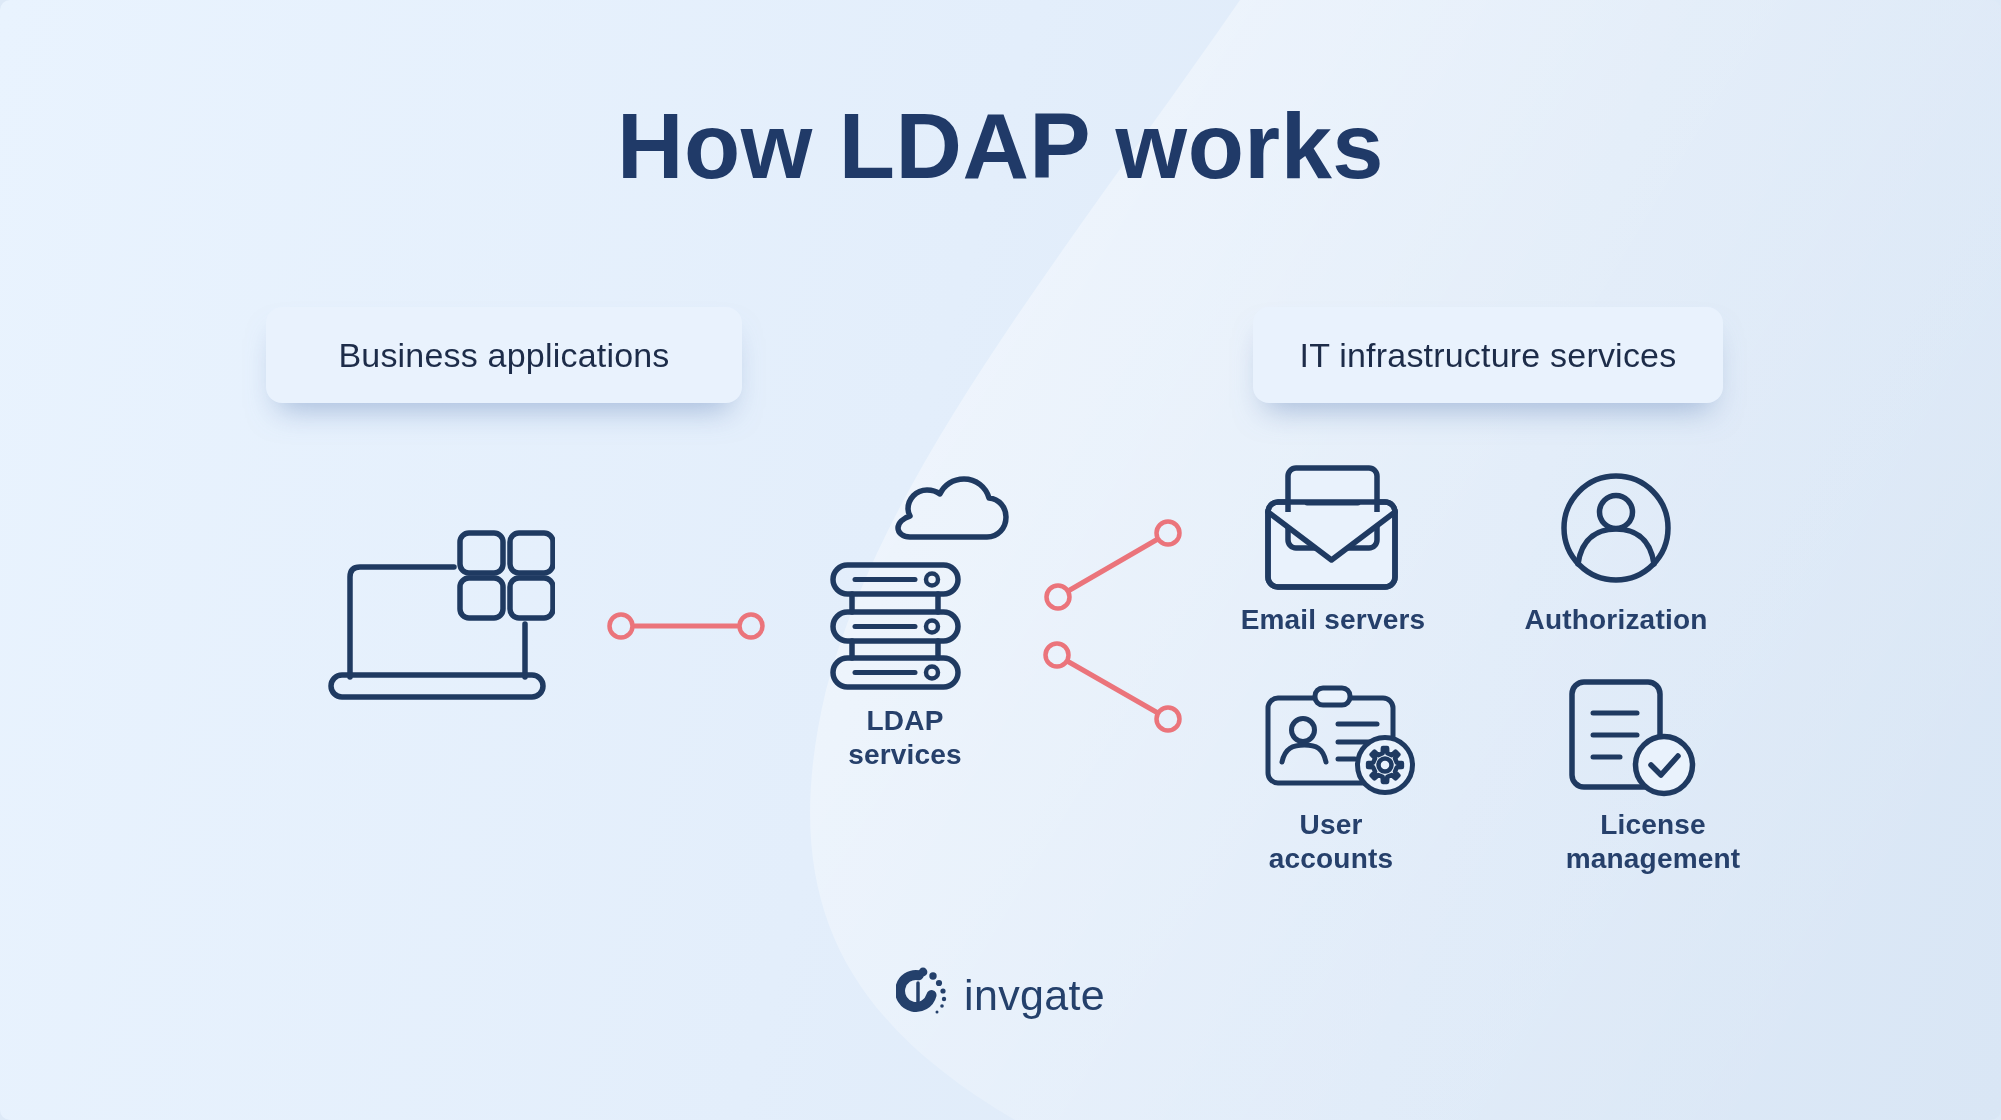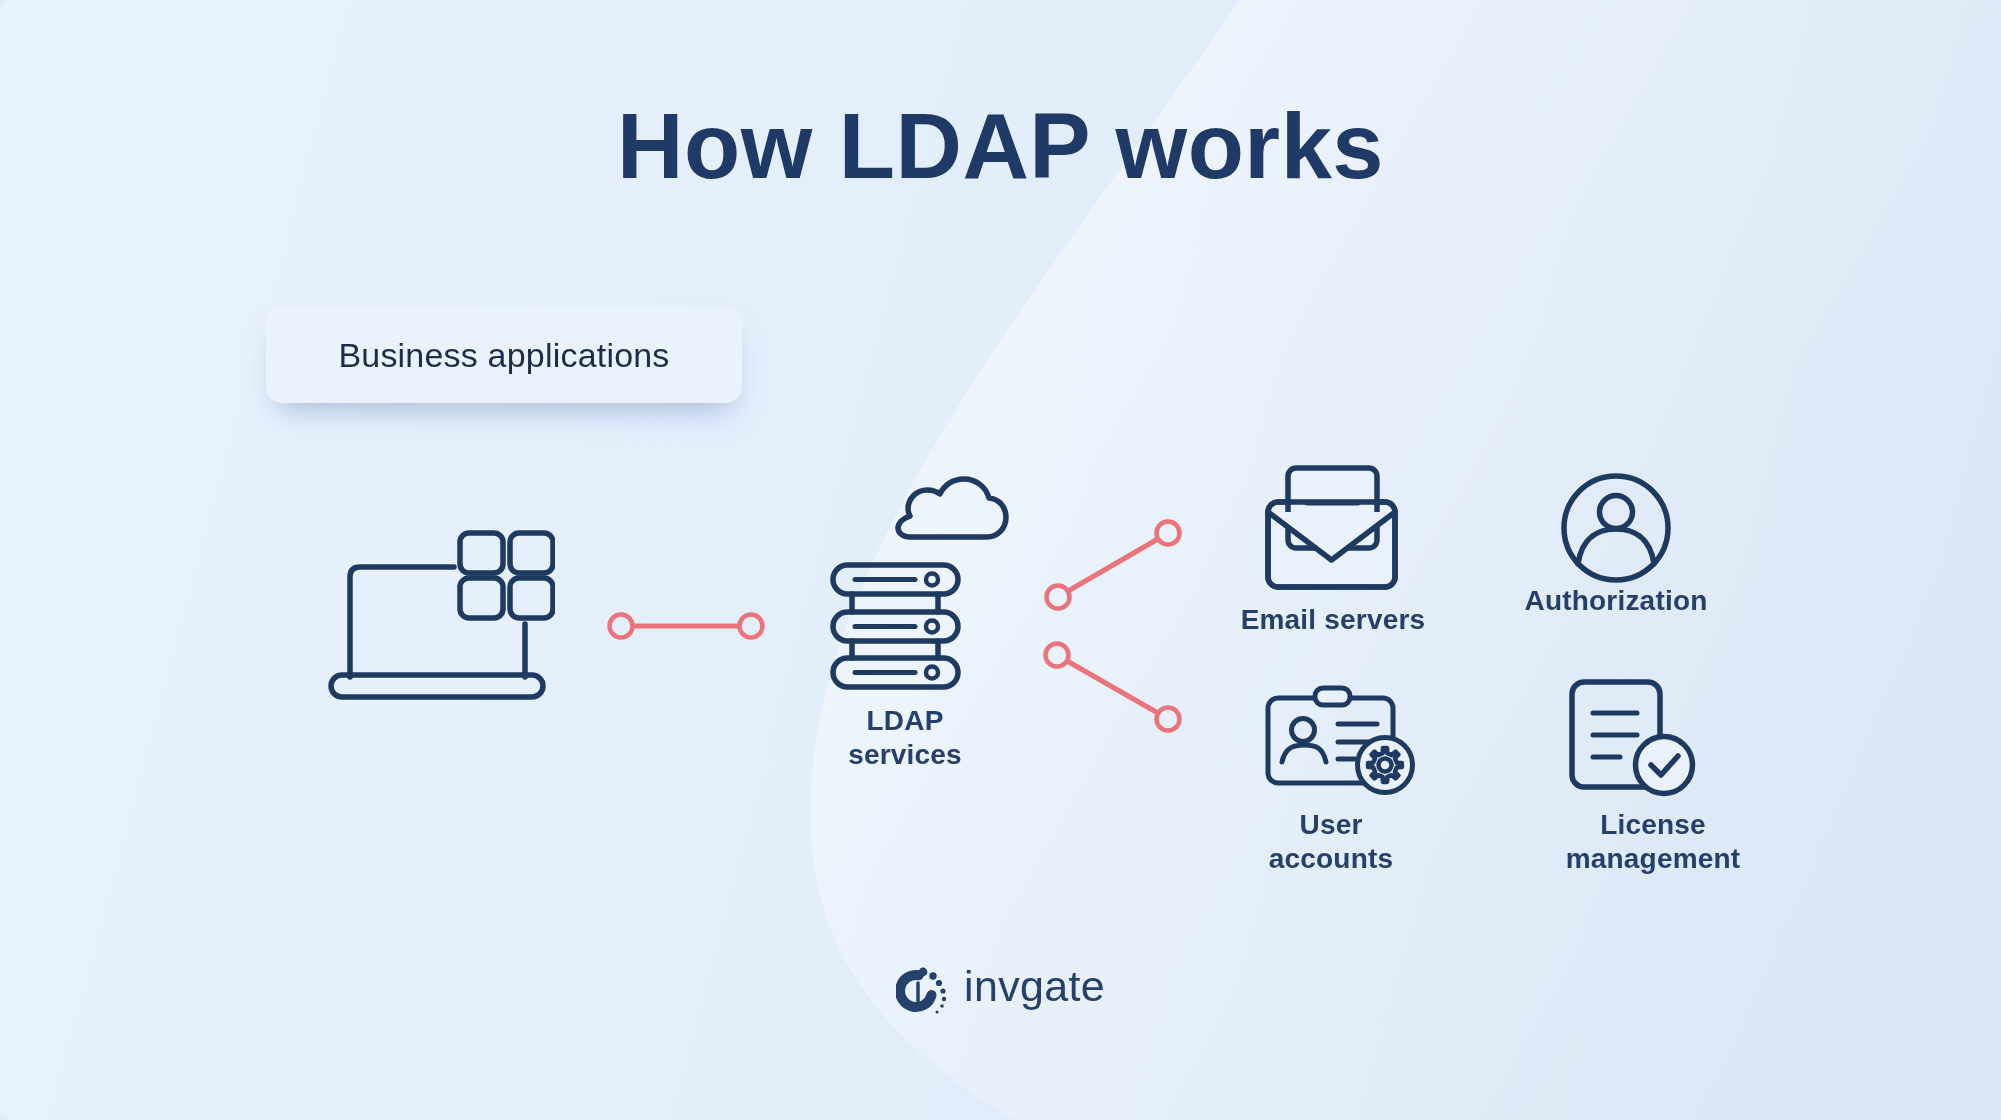--- a/index.html
+++ b/index.html
@@ -28,21 +28,21 @@
   .chip-left{left:266px;width:476px;}
   .chip-right{left:1253px;width:470px;}
   .icon{position:absolute;}
   .caption{
     position:absolute;text-align:center;
     font-size:28px;font-weight:700;line-height:1.22;
     color:#26406b;letter-spacing:0.2px;
   }
   .logo{
     position:absolute;left:0;right:0;top:962px;
-    display:flex;align-items:flex-start;justify-content:center;gap:12px;
+    display:flex;align-items:flex-end;justify-content:center;gap:12px;
   }
   .logo-text{font-size:43px;font-weight:500;color:#24406b;letter-spacing:0.3px;}
 </style>
 </head>
 <body>
 
 <div class="stage">
 
   <svg class="bg-layer" viewBox="0 0 2001 1120" preserveAspectRatio="none" aria-hidden="true">
     <defs>
@@ -52,20 +52,23 @@
         <stop offset="1" stop-color="#ffffff" stop-opacity="0"></stop>
       </linearGradient>
     </defs>
     <path d="M1240,0 C1060,260 885,470 826,690 C776,900 845,1020 1015,1120 L2001,1120 L2001,0 Z" fill="url(#sweep)"></path>
   </svg>
 
   <h1 class="title">How LDAP works</h1>
 
   <div class="chip chip-left">
     <span>Business applications</span>
+  </div>
+  <div class="chip chip-right">
+    <span>IT infrastructure services</span>
   </div>
 
   <svg class="bg-layer" viewBox="0 0 2001 1120" aria-hidden="true">
     <g stroke="#eb747b" fill="none" stroke-linecap="round">
       <g>
         <line x1="635" y1="626" x2="737" y2="626" stroke-width="5"></line>
         <circle cx="621" cy="626" r="11.5" stroke-width="4.5"></circle>
         <circle cx="751" cy="626" r="11.5" stroke-width="4.5"></circle>
       </g>
       <g>
@@ -132,21 +135,21 @@
   </svg>
   <div class="caption" style="left:1223px;top:603px;width:220px">Email servers</div>
 
   <svg class="icon" style="left:1560px;top:472px" width="112" height="112" viewBox="0 0 112 112" aria-hidden="true">
     <g stroke="#1f3a61" fill="none" stroke-width="5.5" stroke-linecap="round">
       <circle cx="56" cy="56" r="52"></circle>
       <circle cx="56" cy="40" r="16.5"></circle>
       <path d="M18,92 C22,64 40,57 56,57 C72,57 90,64 94,92"></path>
     </g>
   </svg>
-  <div class="caption" style="left:1506px;top:584px;width:220px">Authorization</div>
+  <div class="caption" style="left:1506px;top:603px;width:220px">Authorization</div>
 
   <svg class="icon" style="left:1255px;top:685px" width="165" height="135" viewBox="0 0 165 135" aria-hidden="true">
     <g stroke="#1f3a61" stroke-width="5" stroke-linecap="round" stroke-linejoin="round">
       <rect x="13" y="13" width="125" height="85" rx="10" fill="none"></rect>
       <rect x="60" y="3" width="35" height="17" rx="8" fill="#e9f2fc"></rect>
       <circle cx="48" cy="45" r="11.5" fill="none"></circle>
       <path d="M27,77 C30,63 38,60 49.5,60 C61,60 68,63 71,77" fill="none"></path>
       <line x1="83" y1="39" x2="122" y2="39"></line>
       <line x1="83" y1="57" x2="122" y2="57"></line>
       <line x1="83" y1="74" x2="100" y2="74"></line>

